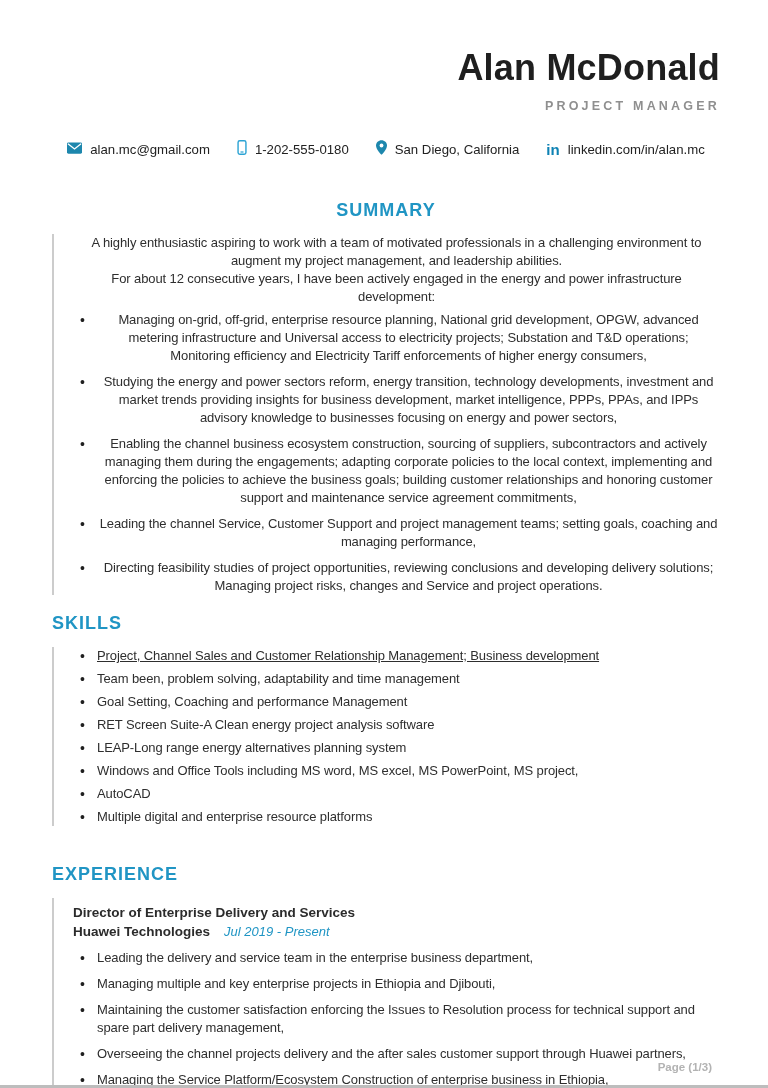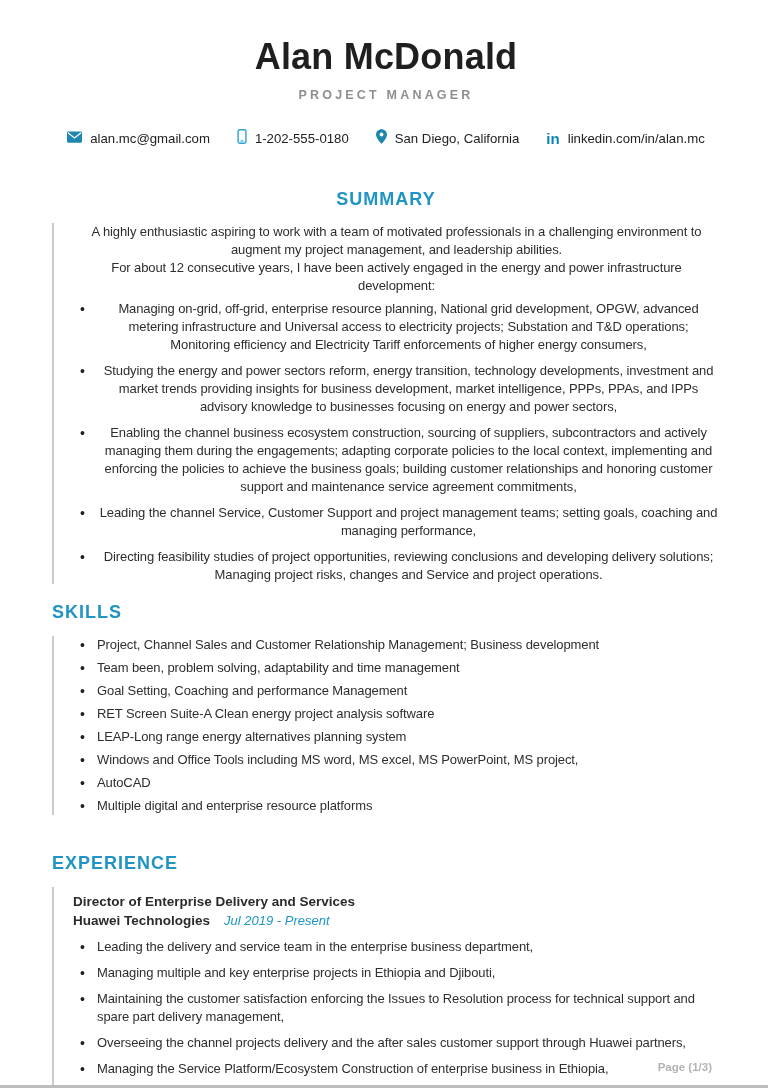--- a/index.html
+++ b/index.html
@@ -5,21 +5,21 @@
   html,body{margin:0;padding:0;background:#ffffff;}
   .page{
     width:768px;height:1088px;box-sizing:border-box;position:relative;
     background:#ffffff;overflow:hidden;
     padding:30px 48px 0 52px;
     font-family:"Liberation Sans","DejaVu Sans",sans-serif;
     color:#2e2e2e;
     border-bottom:3px solid #bdbdbd;
   }
   
-  .hdr{text-align:center;}
+  .hdr{text-align:right;margin-top:11px;}
   .name{
     margin:0;padding-top:6px;
     font-size:36px;font-weight:700;color:#1f1f1f;letter-spacing:0.2px;
   }
   .subtitle{
     margin-top:10px;font-size:12.5px;font-weight:700;color:#8f8f8f;
     letter-spacing:3.2px;
   }
   .contact{
     margin-top:27px;display:flex;justify-content:center;align-items:center;gap:27px;
@@ -44,21 +44,21 @@
     position:relative;padding-left:24px;font-size:13px;line-height:18px;
     letter-spacing:-0.1px;
   }
   li::before{
     content:"\2022";position:absolute;left:7px;top:0;
     font-size:14px;color:#1f1f1f;
   }
   .ul-summary li{margin-top:8px;}
   .ul-summary li:first-child{margin-top:4px;}
   .ul-skills li{margin-top:5px;}
-  .ul-skills li:first-child{margin-top:2px;}
+  .ul-skills li:first-child{margin-top:2px;text-decoration:underline;}
   .ul-exp li{margin-top:8px;}
   .ul-exp li:first-child{margin-top:7px;}
   
   .job-title{margin:0;padding-top:6px;font-size:13.5px;line-height:18px;font-weight:700;color:#2b2b2b;}
   .job-line2{font-size:13.5px;line-height:20px;font-weight:700;color:#2b2b2b;}
   .job-dates{font-weight:400;font-style:italic;color:#2095c4;font-size:13px;margin-left:14px;}
   .em{font-style:italic;}
   
   .footer{
     position:absolute;right:56px;bottom:12px;

